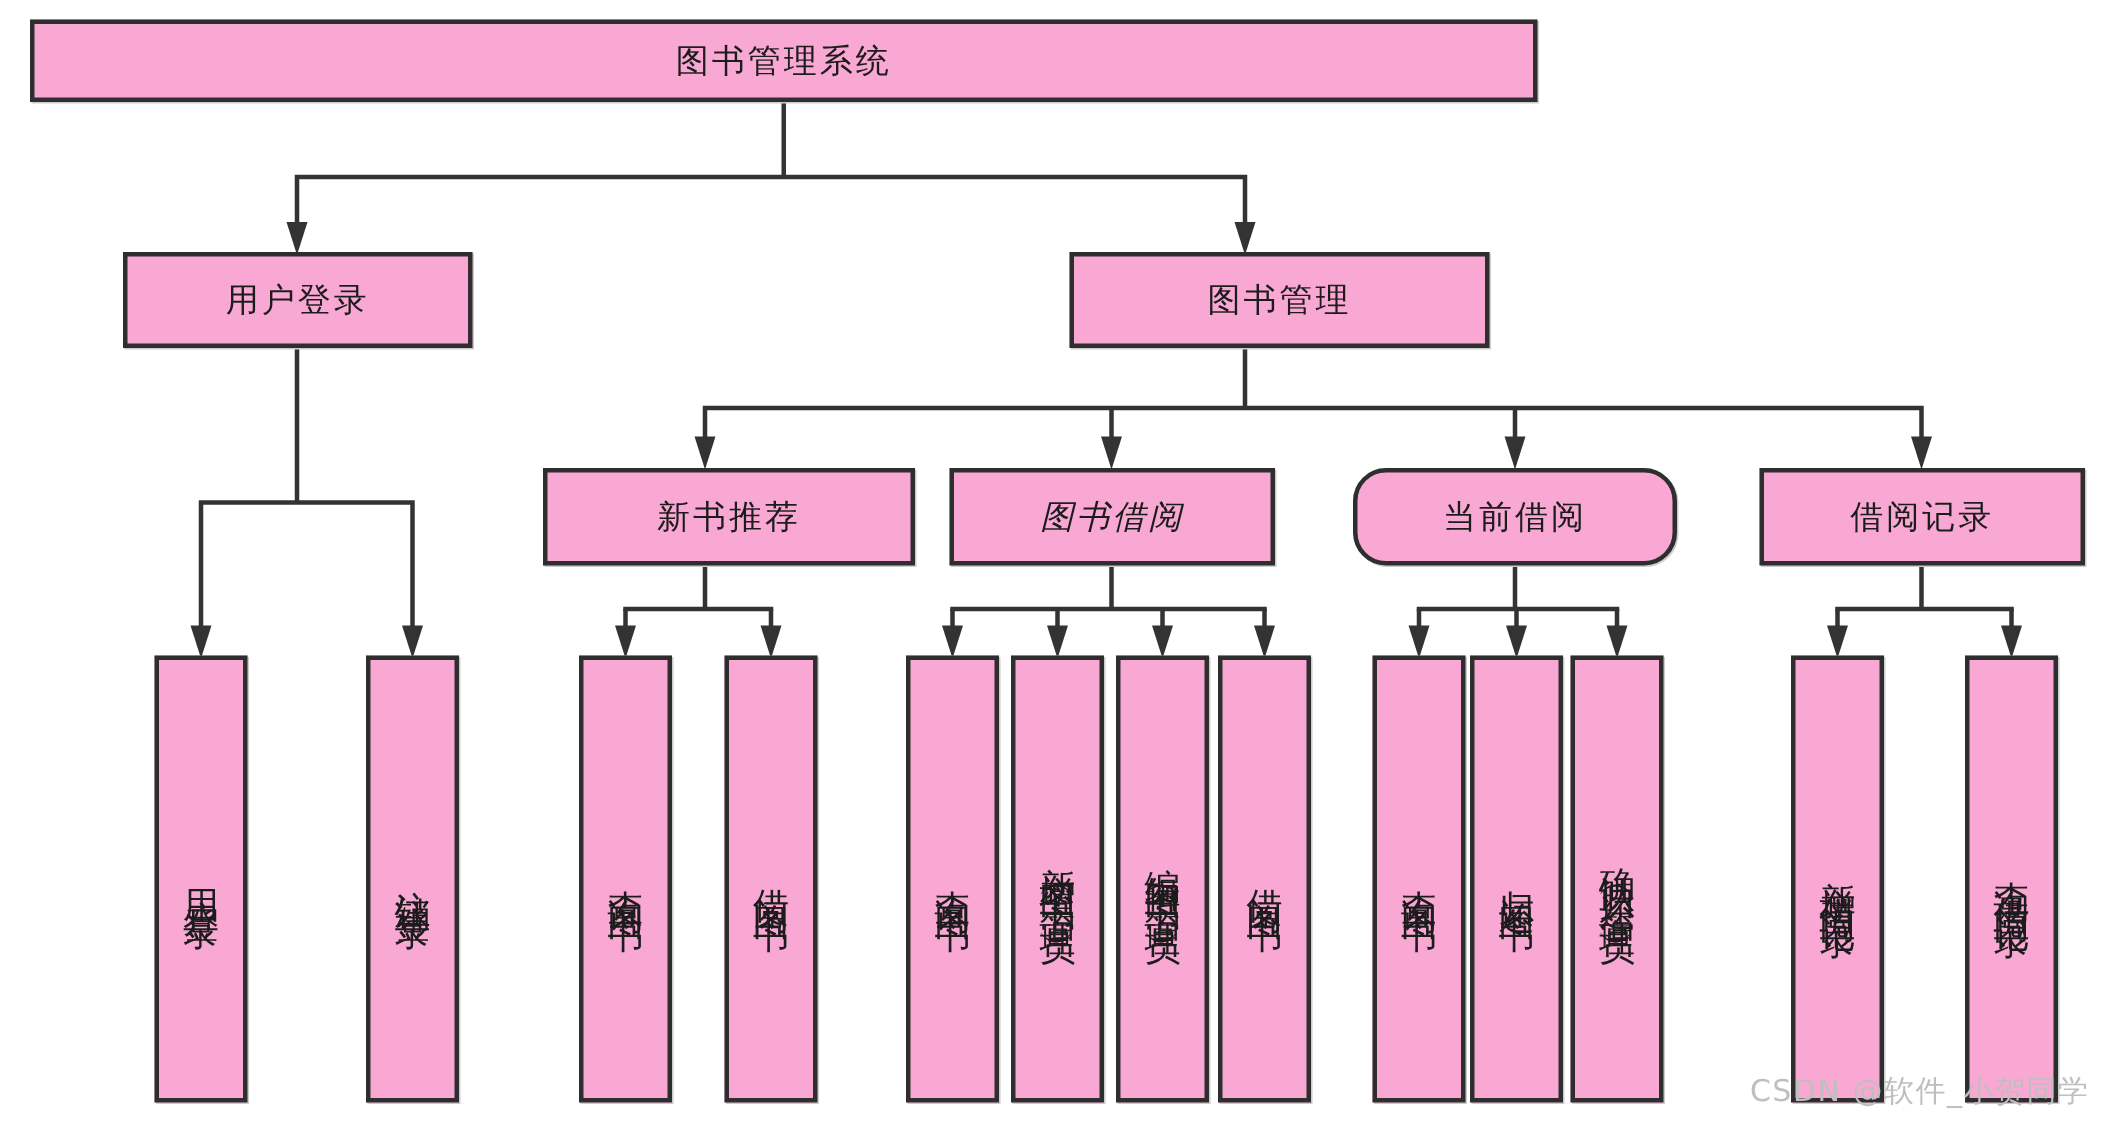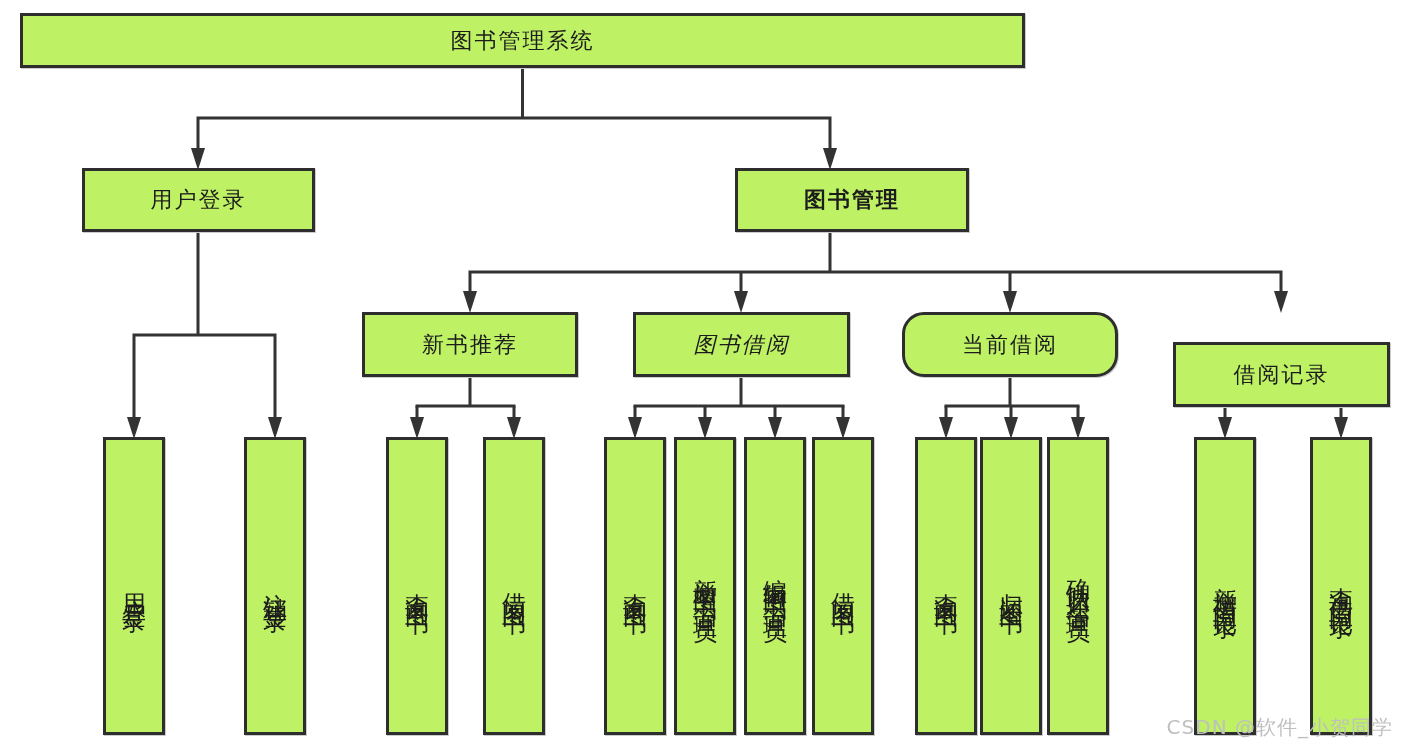--- a/index.html
+++ b/index.html
@@ -10,21 +10,21 @@
     font-family:"DejaVu Sans","Liberation Sans",sans-serif;
     color:var(--text,#1c1c1c);
     overflow:hidden;
   }
   .connectors{position:absolute;left:0;top:0;width:1405px;height:747px;}
   .connectors path{stroke:var(--line,#333333);stroke-width:3;fill:none;}
   .connectors polygon{fill:var(--line,#333333);stroke:none;}
   .box{
     position:absolute;box-sizing:border-box;
     border:3px solid var(--border,#2e2e2e);
-    background:#bef264;
+    background:#f9a8d4;
     display:flex;align-items:center;justify-content:center;
     box-shadow:1px 1px 0 #cccccc;
     z-index:2;
   }
   .box-h{font-size:22px;letter-spacing:2px;white-space:nowrap;}
   .box-v{
     writing-mode:vertical-rl;
     text-orientation:mixed;
     font-size:24px;letter-spacing:6px;line-height:1;
     white-space:nowrap;
@@ -69,26 +69,26 @@
     <polygon points="939,417 953,417 946,439"></polygon>
     <polygon points="1004,417 1018,417 1011,439"></polygon>
     <polygon points="1071,417 1085,417 1078,439"></polygon>
     <polygon points="1218,417 1232,417 1225,439"></polygon>
     <polygon points="1334,417 1348,417 1341,439"></polygon>
   </svg>
 
   <div class="box box-h" style="left:20px;top:13px;width:1005px;height:55px;">图书管理系统</div>
 
   <div class="box box-h" style="left:82px;top:168px;width:233px;height:64px;">用户登录</div>
-  <div class="box box-h" style="left:735px;top:168px;width:234px;height:64px;font-weight:bold;">图书管理</div>
+  <div class="box box-h" style="left:713px;top:168px;width:280px;height:64px;">图书管理</div>
 
-  <div class="box box-h" style="left:362px;top:312px;width:216px;height:65px;text-align:center;">新书推荐</div>
+  <div class="box box-h" style="left:362px;top:312px;width:248px;height:65px;text-align:center;">新书推荐</div>
   <div class="box box-h" style="left:633px;top:312px;width:217px;height:65px;font-style:italic;">图书借阅</div>
   <div class="box box-h" style="left:902px;top:312px;width:216px;height:65px;border-radius:22px;">当前借阅</div>
-  <div class="box box-h" style="left:1173px;top:312px;width:217px;height:65px;margin-top:30px;">借阅记录</div>
+  <div class="box box-h" style="left:1173px;top:312px;width:217px;height:65px;">借阅记录</div>
 
   <div class="box box-v" style="left:103px;top:437px;width:62px;height:298px;">用户登录</div>
   <div class="box box-v" style="left:244px;top:437px;width:62px;height:298px;">注销登录</div>
 
   <div class="box box-v" style="left:386px;top:437px;width:62px;height:298px;">查询图书</div>
   <div class="box box-v" style="left:483px;top:437px;width:62px;height:298px;">借阅图书</div>
 
   <div class="box box-v" style="left:604px;top:437px;width:62px;height:298px;">查询图书</div>
   <div class="box box-v" style="left:674px;top:437px;width:62px;height:298px;">新增图书（管理员）</div>
   <div class="box box-v" style="left:744px;top:437px;width:62px;height:298px;">编辑图书（管理员）</div>

